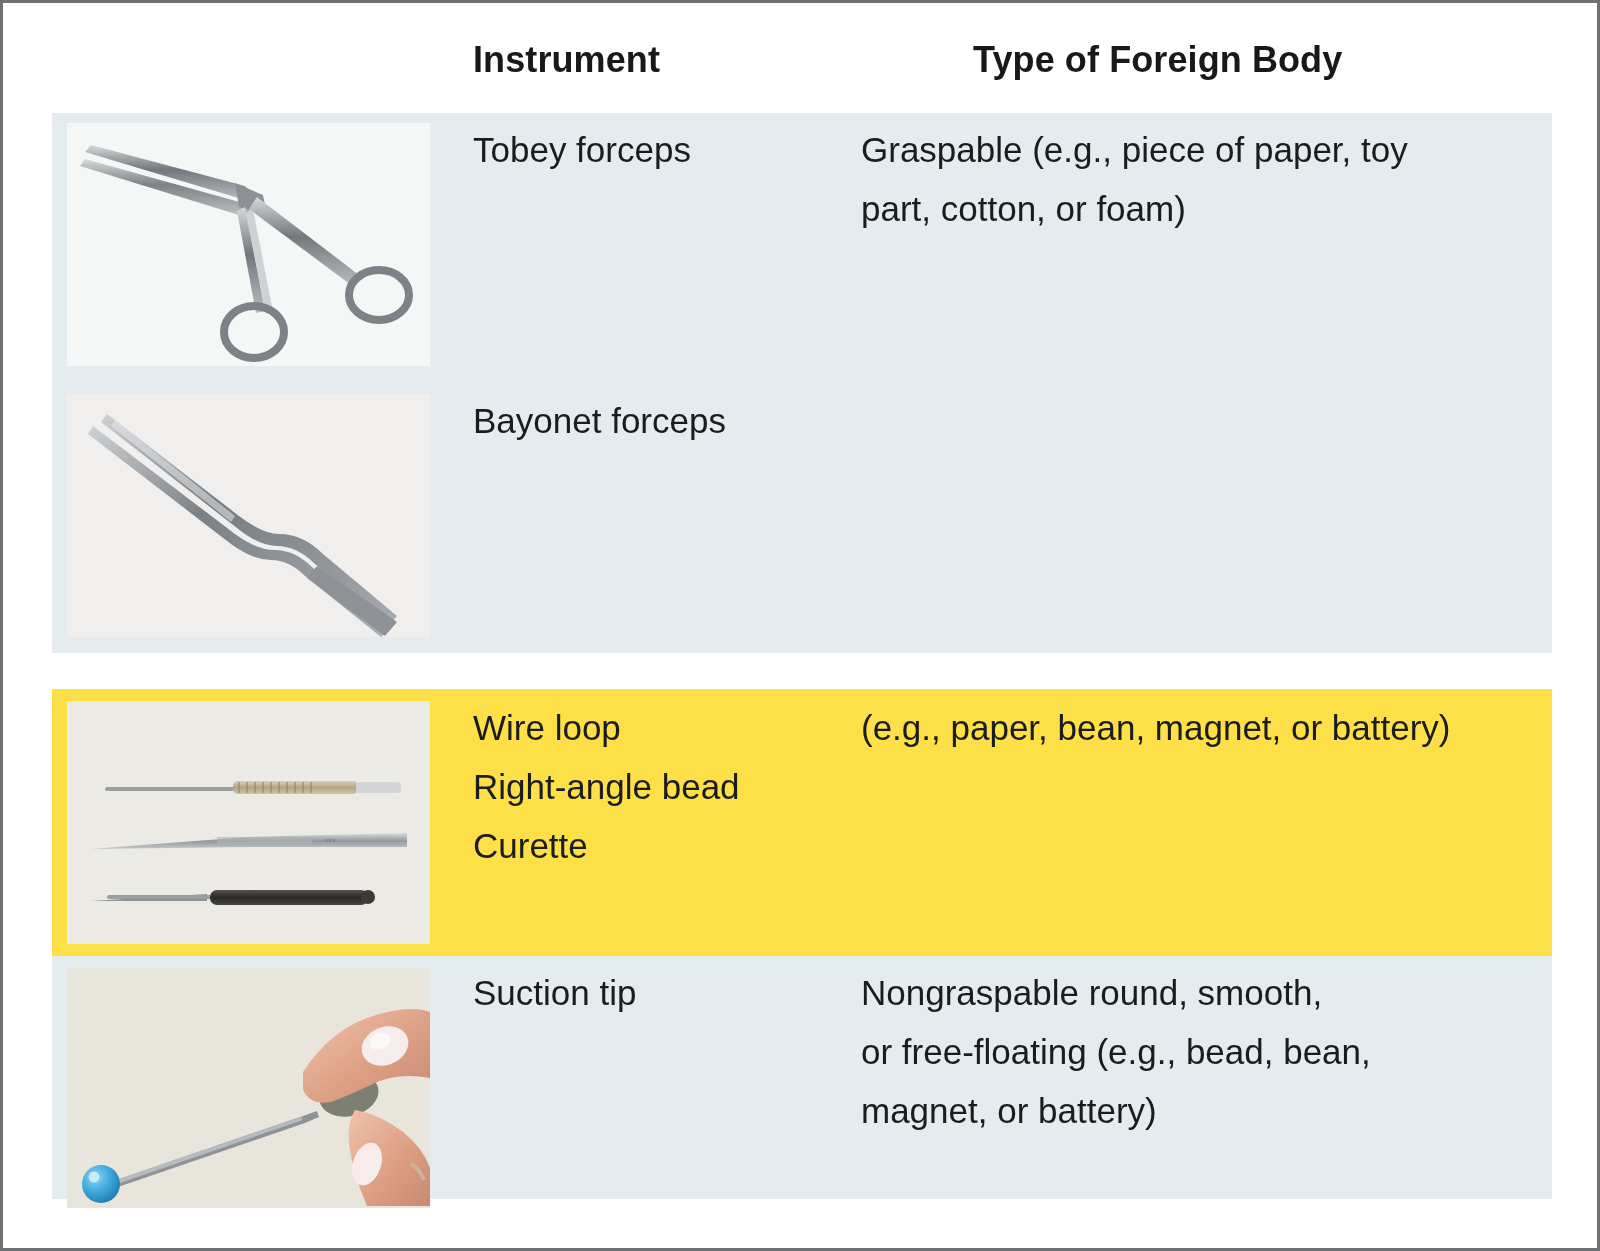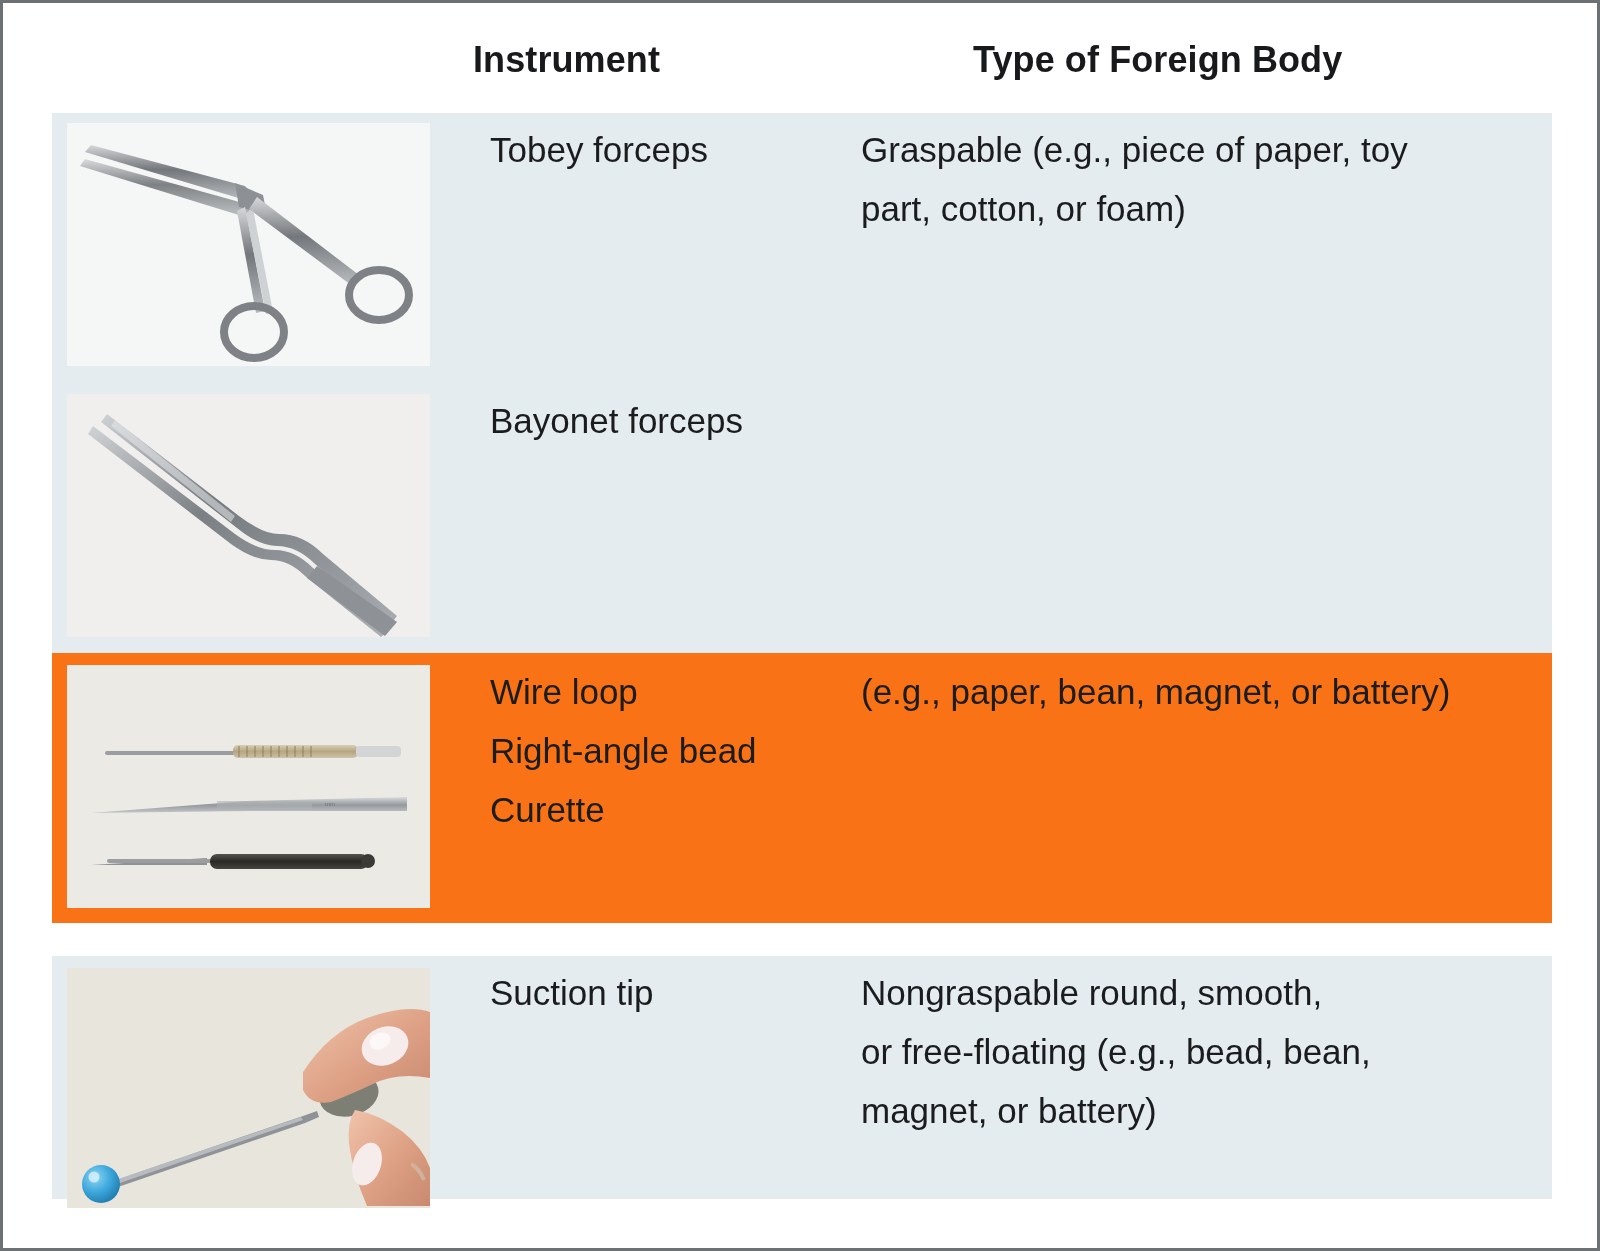--- a/index.html
+++ b/index.html
@@ -50,21 +50,21 @@
     width: 1500px;
     height: 1053px;
   }
   .row {
     position: absolute;
     left: 0;
     width: 1500px;
     box-sizing: border-box;
   }
   .row.shade  { background: #e5ecef; }
-  .row.light  { background: #f97316; }
+  .row.light  { background: #fde047; margin-top: 36px; }
 
   .row-1 { top: 0;    height: 268px; }
   .row-2 { top: 268px; height: 272px; padding-left: 13px; }
   .row-3 { top: 540px; height: 270px; }
   .row-4 { top: 810px; height: 243px; margin-top: 33px; }
 
   
   .thumb {
     position: absolute;
     left: 15px;
@@ -76,21 +76,21 @@
   .thumb-3 { top: 12px;  height: 243px; background: #eceae4; }
   .thumb-4 { top: 12px;  height: 240px; background: #dedbd4; }
 
   
   .cell-instrument, .cell-type {
     position: absolute;
     color: #1b1c1e;
     font-size: 35px;
     line-height: 59px;
   }
-  .cell-instrument { left: 438px; width: 380px; }
+  .cell-instrument { left: 421px; width: 380px; }
   .cell-type       { left: 809px; width: 660px; }
 
   .c-top-1 { top: 7px; }
   .c-top-2 { top: 10px; }
   .c-top-3 { top: 9px; }
   .c-top-4 { top: 7px; }
 
   .tline { display: block; white-space: nowrap; }
 
   

